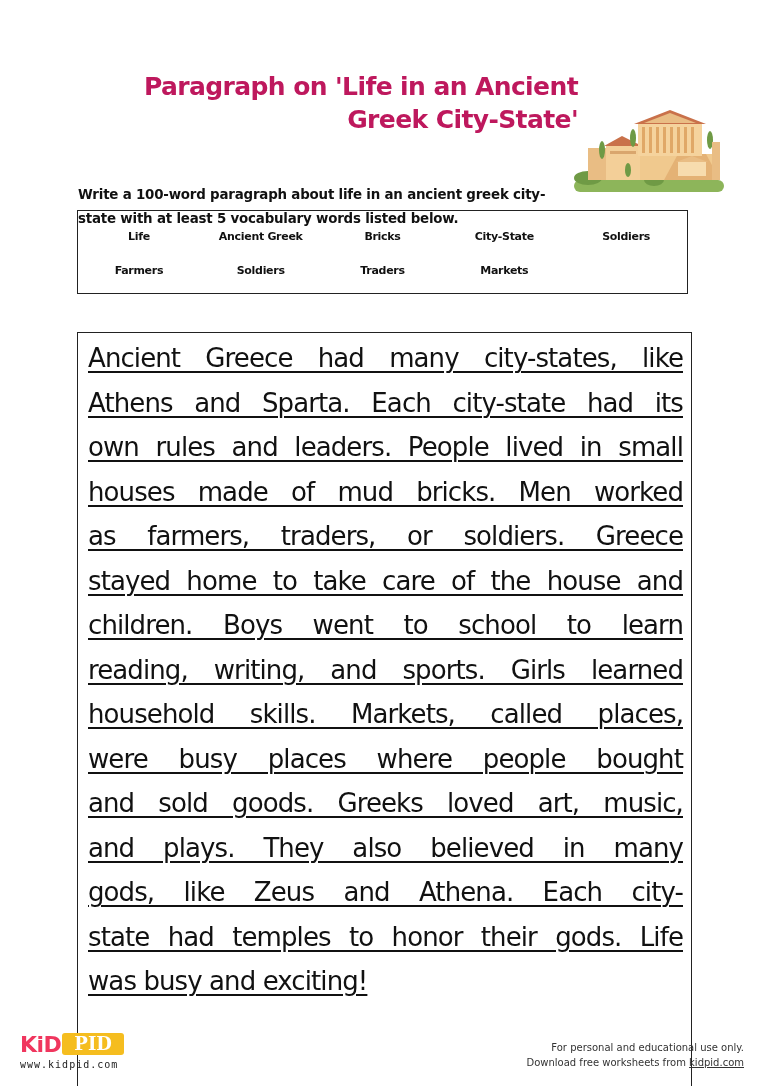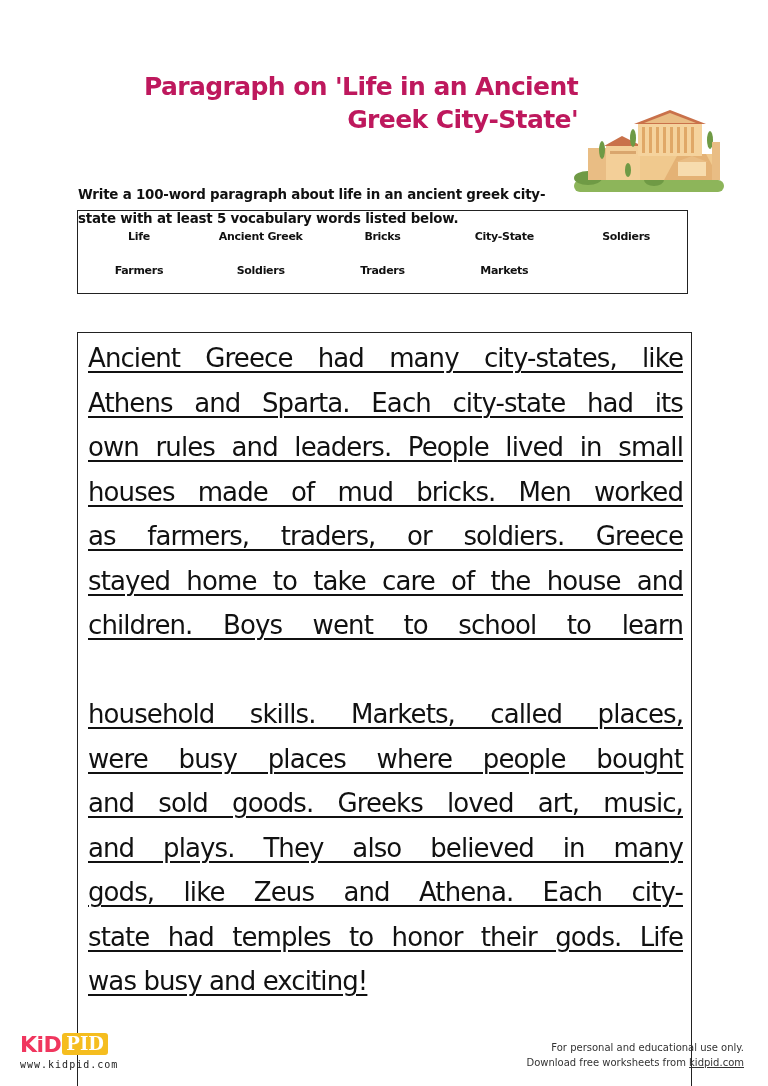--- a/index.html
+++ b/index.html
@@ -8,21 +8,21 @@
   .instructions { position:absolute; left:78px; top:147px; width:500px; font-family:"DejaVu Sans", sans-serif; font-weight:bold; font-size:13.4px; line-height:24px; color:#111; letter-spacing:-0.2px;margin-top:36px; }
   .illustration { position:absolute; left:566px; top:96px; width:158px; height:100px; }
   .vocab-box { position:absolute; left:77px; top:210px; width:611px; height:84px; border:1.5px solid #222; box-sizing:border-box; }
   .vocab-grid { display:grid; grid-template-columns:repeat(5, 1fr); grid-template-rows:34px 34px; padding-top:9px; padding-left:0px; }
   .vocab-word { text-align:center; font-family:"DejaVu Sans", sans-serif; font-weight:bold; font-size:11px; line-height:34px; color:#111; letter-spacing:-0.3px; }
   .para-box { position:absolute; left:77px; top:332px; width:615px; height:855px; border:1.5px solid #222; box-sizing:border-box; }
   .para-line { position:absolute; left:10px; width:595px; height:44px; font-family:"DejaVu Sans", sans-serif; font-size:26px; line-height:44px; color:#111; white-space:nowrap; text-align:justify; text-align-last:justify; text-decoration:underline; text-decoration-thickness:2px; text-underline-offset:4px; letter-spacing:-0.9px; font-weight:normal; }
   .para-line.last { text-align-last:left; }
   .footer-logo { position:absolute; left:20px; top:1032px; }
   .logo-kid { font-family:"DejaVu Sans", sans-serif; font-weight:bold; font-size:22px; color:#f0365e; letter-spacing:-0.5px; }
-  .logo-pid { display:inline-block; background:#f5bd1f; color:#fff; font-family:"DejaVu Serif", serif; font-weight:bold; font-size:18px; padding:0 4px; border-radius:3px; margin-left:1px; line-height:22px; vertical-align:2px; }
+  .logo-pid { display:inline-block; background:#f5bd1f; color:#fff; font-family:"DejaVu Serif", serif; font-weight:bold; font-size:18px; padding:0 12px; border-radius:3px; margin-left:1px; line-height:22px; vertical-align:2px; }
   .logo-url { position:absolute; left:20px; top:1059px; font-family:"DejaVu Sans Mono", monospace; font-size:10px; color:#222; letter-spacing:1px; }
   .footer-note { position:absolute; right:24px; top:1032px; text-align:right; font-family:"DejaVu Sans", sans-serif; font-size:10px; line-height:15px; color:#333;margin-top:8px; }
   .footer-note .link { text-decoration:underline; }
 </style>
 </head>
 <body>
 
 <div class="title">Paragraph on 'Life in an Ancient Greek City-State'</div>
 <div class="instructions">Write a 100-word paragraph about life in an ancient greek city-state with at least 5 vocabulary words listed below.</div>
 
@@ -84,20 +84,21 @@
 </div>
 
 <div class="para-box">
   <div class="para-line" style="top:3px">Ancient Greece had many city-states, like</div>
   <div class="para-line" style="top:47.5px">Athens and Sparta. Each city-state had its</div>
   <div class="para-line" style="top:92px">own rules and leaders. People lived in small</div>
   <div class="para-line" style="top:136.5px">houses made of mud bricks. Men worked</div>
   <div class="para-line" style="top:181px">as farmers, traders, or soldiers. Greece</div>
   <div class="para-line" style="top:225.5px">stayed home to take care of the house and</div>
   <div class="para-line" style="top:270px">children. Boys went to school to learn</div>
+  <div class="para-line" style="top:314.5px">reading, writing, and sports. Girls learned</div>
   <div class="para-line" style="top:359px">household skills. Markets, called places,</div>
   <div class="para-line" style="top:403.5px">were busy places where people bought</div>
   <div class="para-line" style="top:448px">and sold goods. Greeks loved art, music,</div>
   <div class="para-line" style="top:492.5px">and plays. They also believed in many</div>
   <div class="para-line" style="top:537px">gods, like Zeus and Athena. Each city-</div>
   <div class="para-line" style="top:581.5px">state had temples to honor their gods. Life</div>
   <div class="para-line last" style="top:626px">was busy and exciting!</div>
 </div>
 
 <div class="footer-logo">

